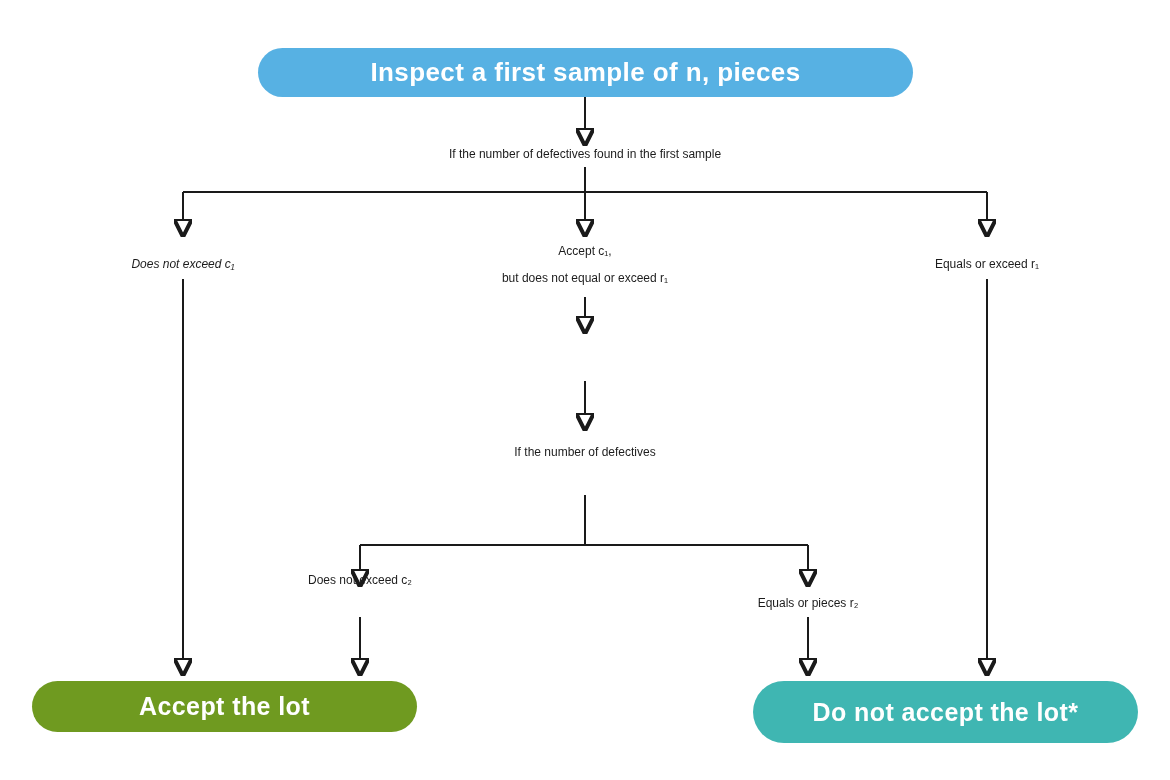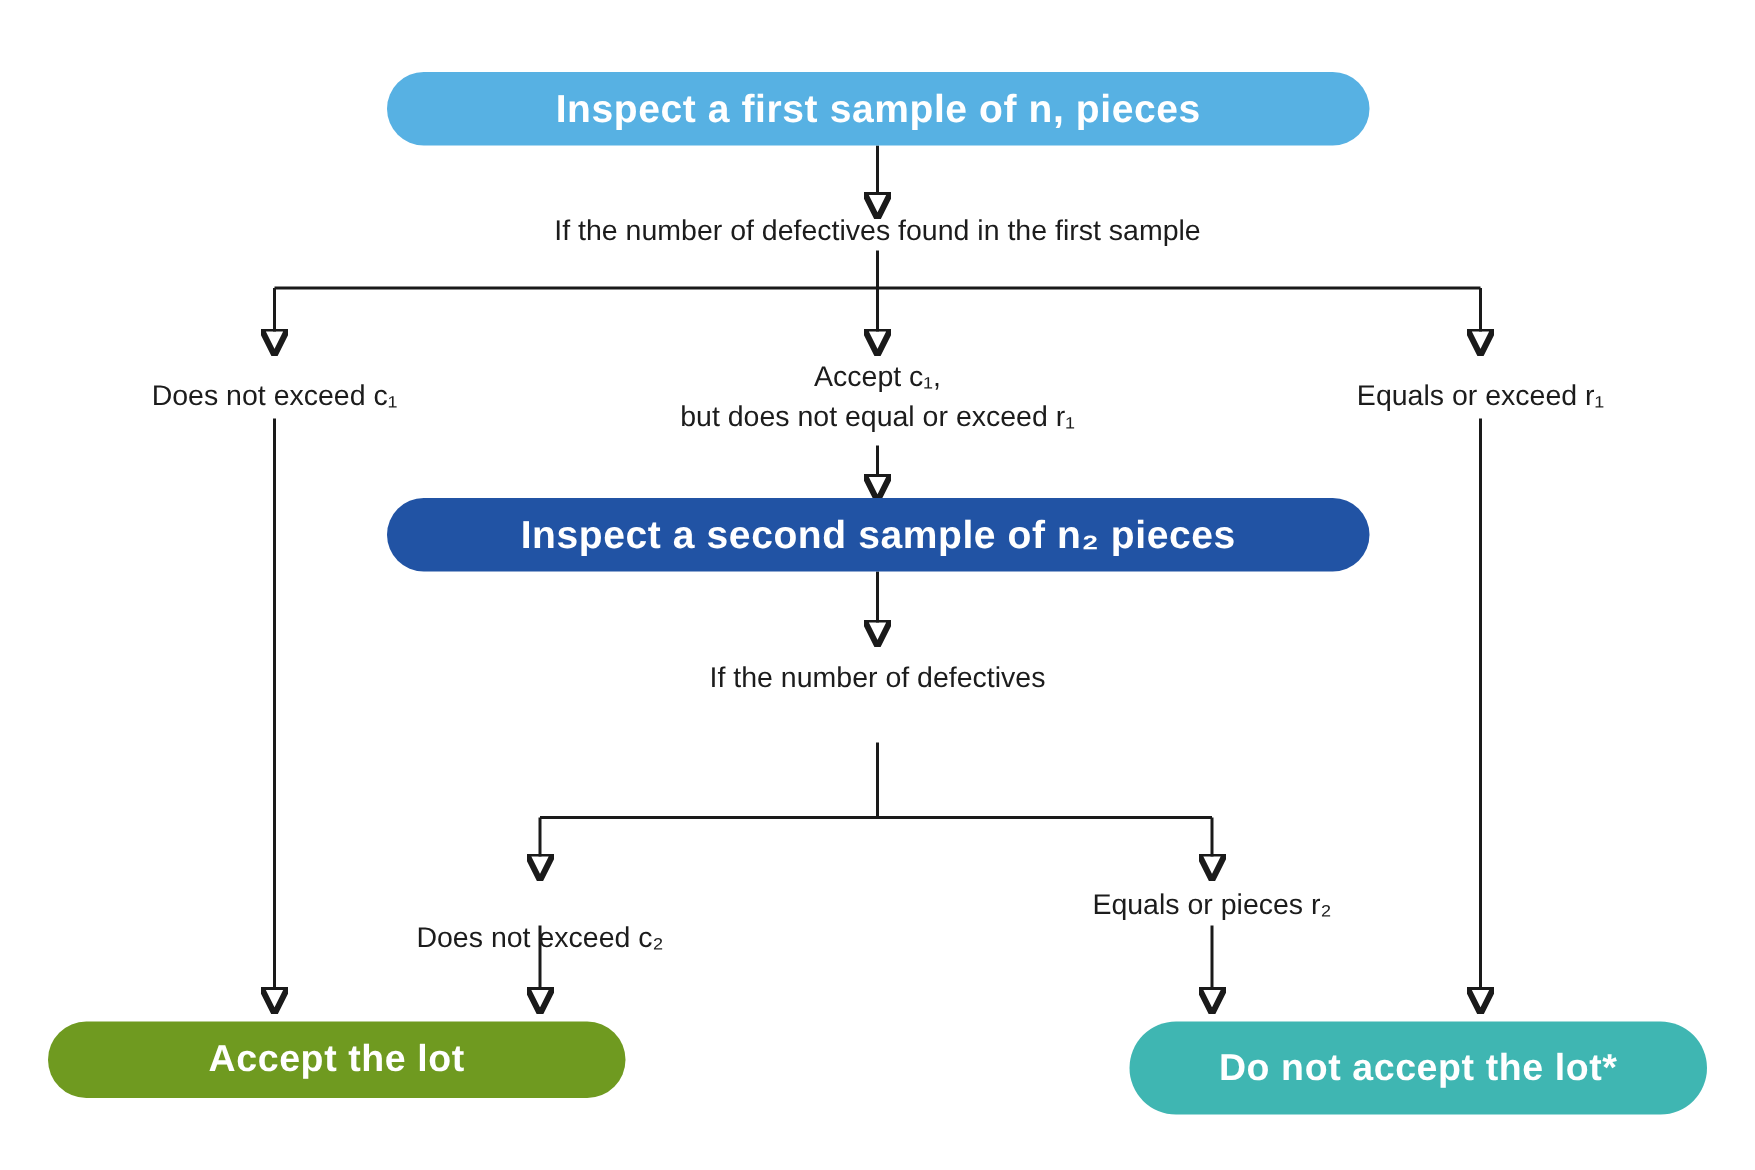--- a/index.html
+++ b/index.html
@@ -56,30 +56,30 @@
   .pill-reject {
     left: 753px; top: 681px; width: 385px; height: 62px;
     background: #3fb6b2;
     font-size: 25px;
   }
   .flow-label {
     position: absolute;
     transform: translateX(-50%);
     white-space: nowrap;
     text-align: center;
-    font-size: 19px;
+    font-size: 12px;
     line-height: 27px;
     color: #1c1c1c;
   }
   .lbl-cond1        { left: 585px; top: 141px; }
-  .lbl-b1-left      { left: 183px; top: 251px; }
+  .lbl-b1-left      { left: 183px; top: 251px; font-style: italic; }
   .lbl-b1-center    { left: 585px; top: 238px; }
   .lbl-b1-right     { left: 987px; top: 251px; }
   .lbl-cond2        { left: 585px; top: 439px; }
-  .lbl-b2-left      { left: 360px; top: 612px; }
+  .lbl-b2-left      { left: 360px; top: 567px; }
   .lbl-b2-right     { left: 808px; top: 590px; }
 </style>
 </head>
 <body>
 
 <div class="canvas">
 
   <svg class="connectors" viewBox="0 0 1170 780" xmlns="http://www.w3.org/2000/svg" aria-hidden="true">
     <defs>
       <marker id="arrow" viewBox="0 0 9 9" refX="1" refY="4.5" markerWidth="9" markerHeight="9" orient="auto">
@@ -111,21 +111,20 @@
 
   <div class="flow-label lbl-b1-left">Does not exceed c₁</div>
 
   <div class="flow-label lbl-b1-center">
     <div>Accept c₁,</div>
     <div>but does not equal or exceed r₁</div>
   </div>
 
   <div class="flow-label lbl-b1-right">Equals or exceed r₁</div>
 
-  <div class="pill pill-second">Inspect a second sample of n₂ pieces</div>
 
   <div class="flow-label lbl-cond2">
     <div>If the number of defectives</div>
   </div>
 
   <div class="flow-label lbl-b2-left">Does not exceed c₂</div>
 
   <div class="flow-label lbl-b2-right">Equals or pieces r₂</div>
 
   <div class="pill pill-accept">Accept the lot</div>

